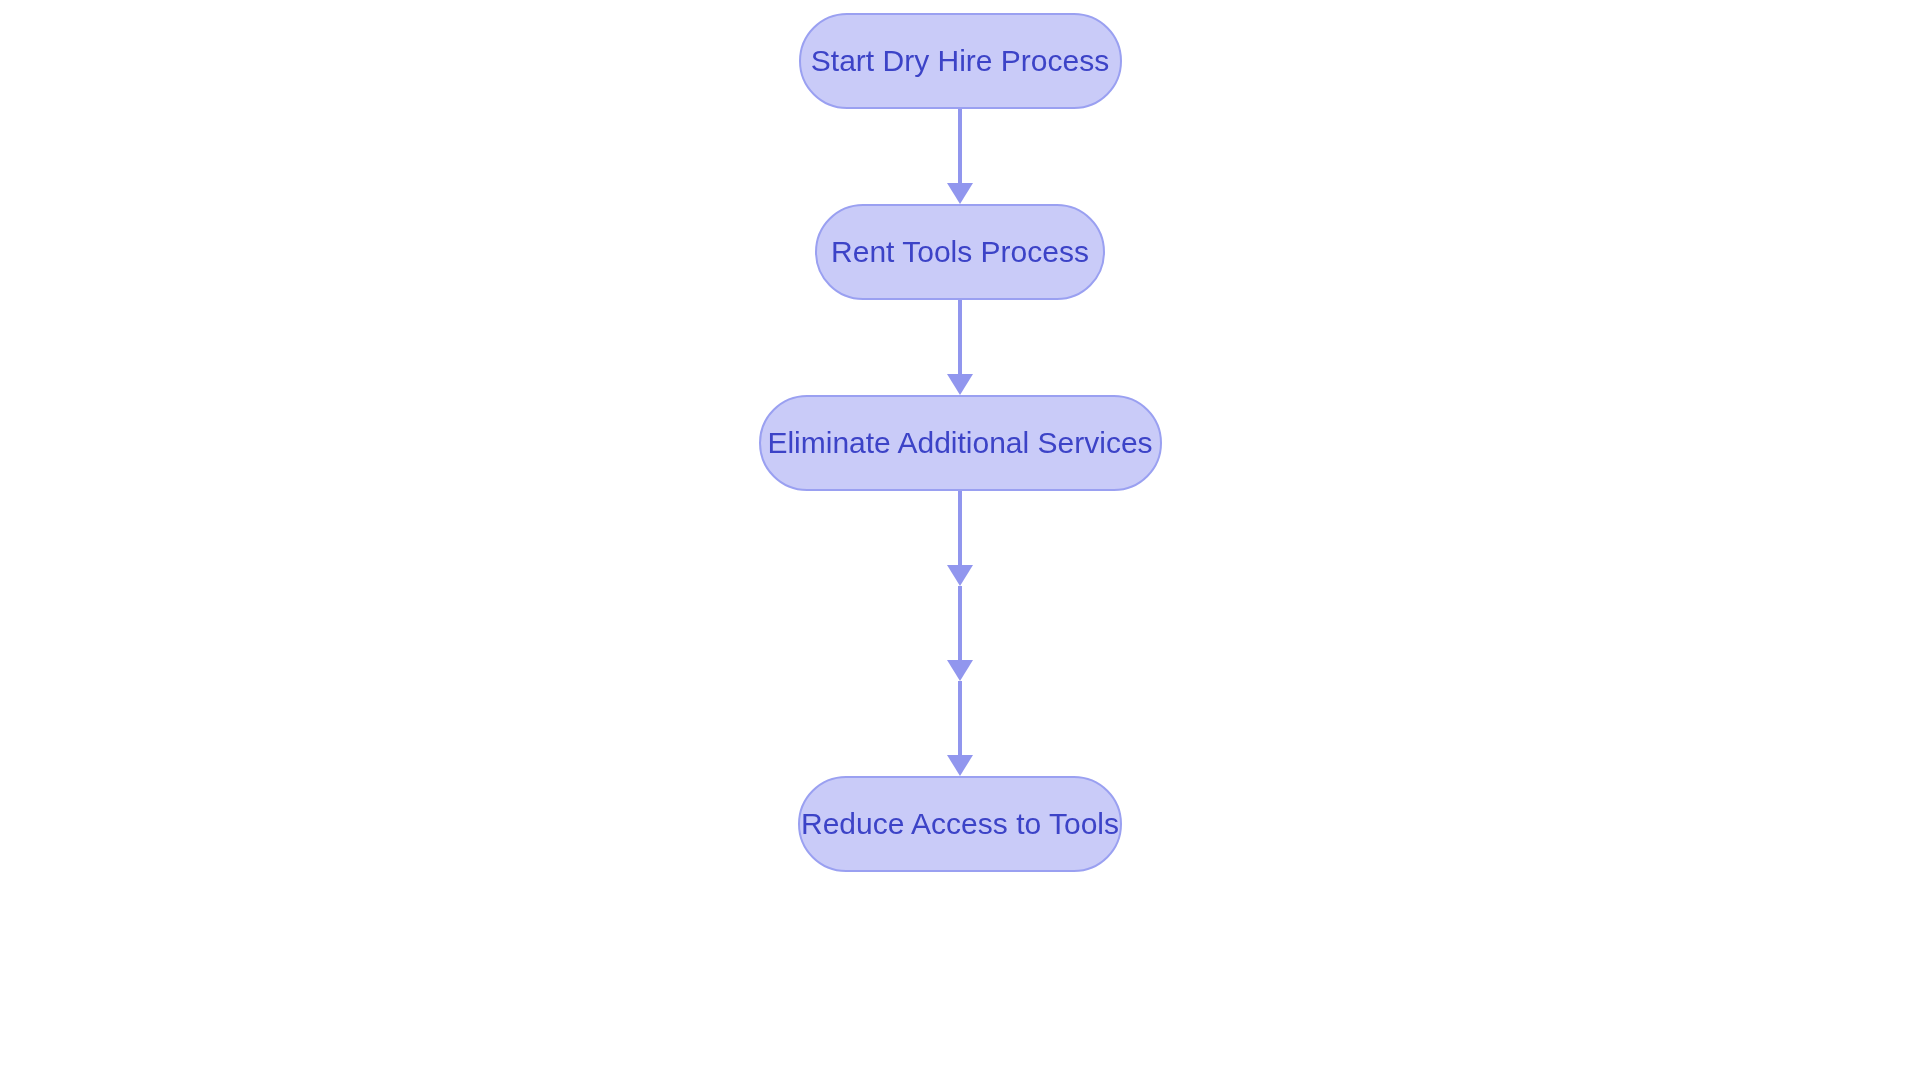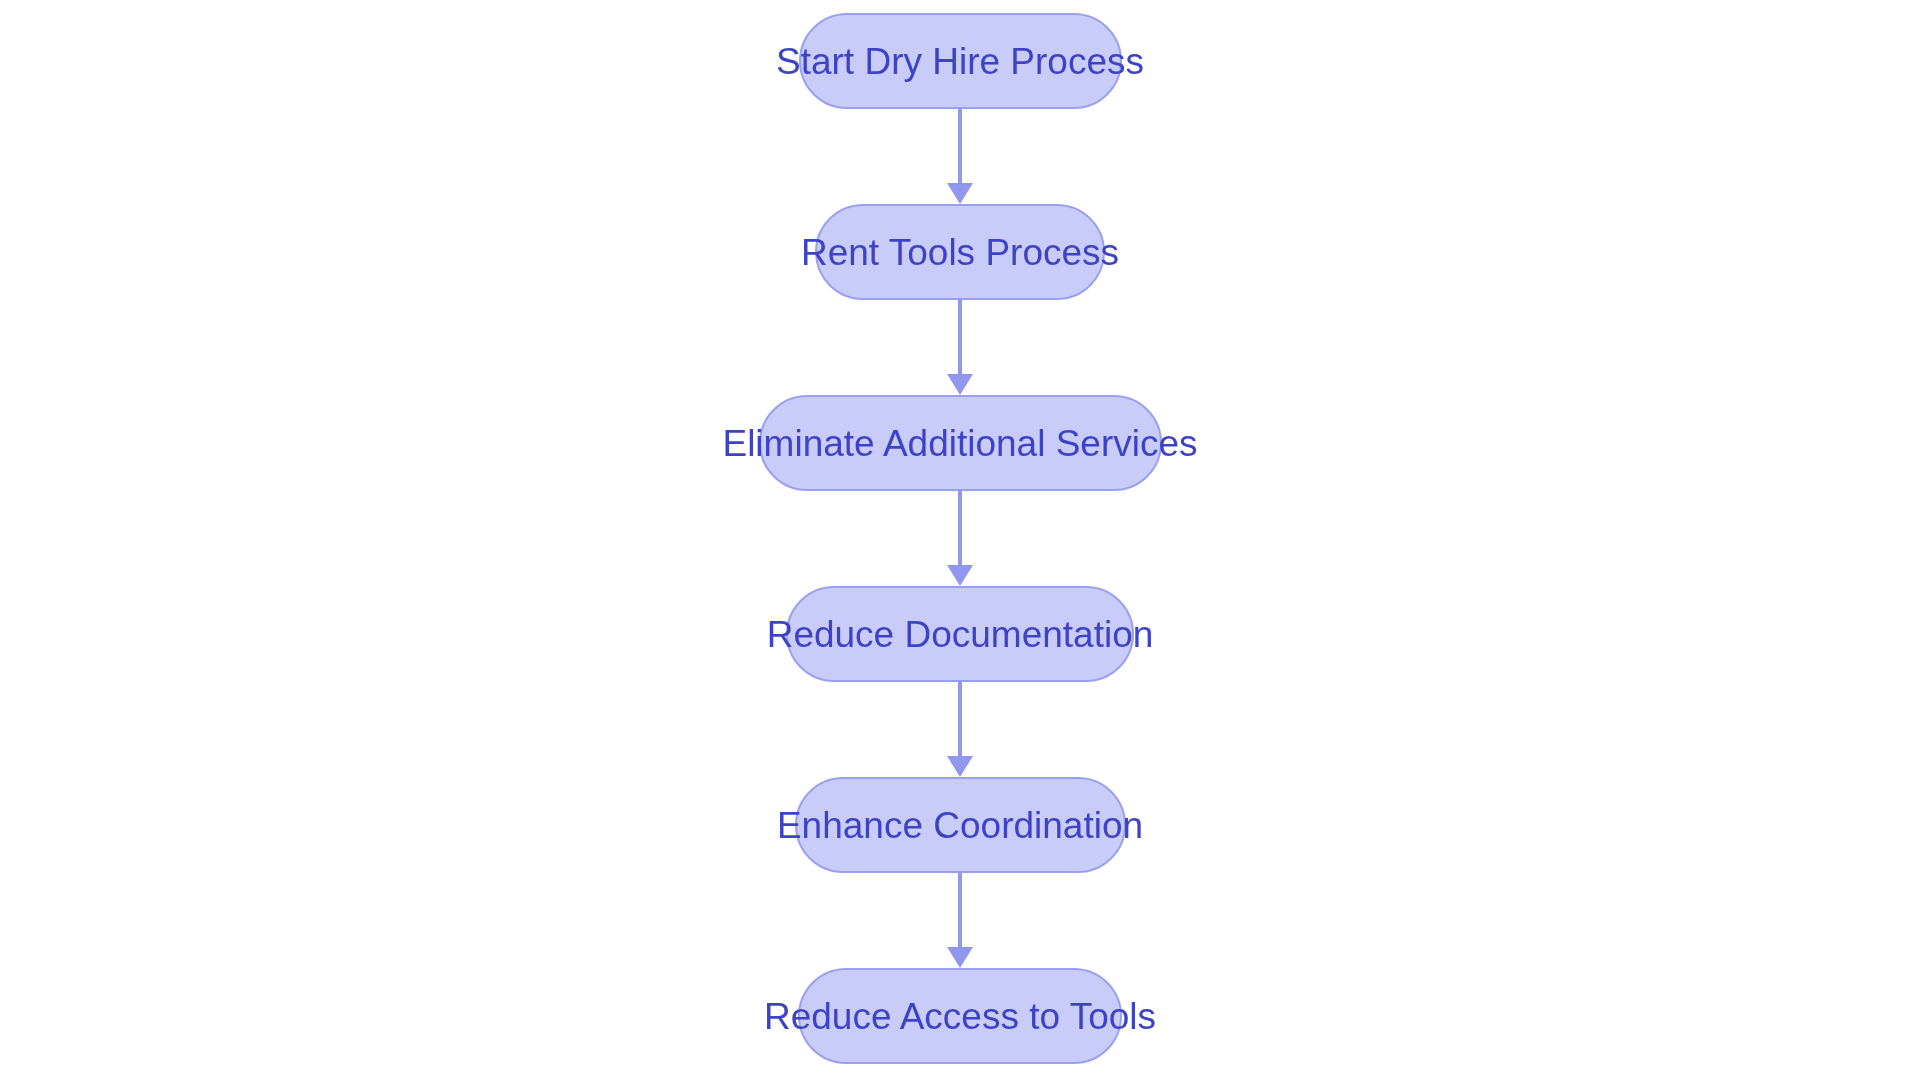--- a/index.html
+++ b/index.html
@@ -31,21 +31,21 @@
     border-radius: 48px;
     background: var(--node-fill, #c9cbf8);
     border: 2px solid var(--node-border, #9aa0f1);
     display: flex;
     align-items: center;
     justify-content: center;
     flex: 0 0 auto;
   }
   .node-label {
     color: var(--text, #3c43c7);
-    font-size: 37px;
+    font-size: 30px;
     line-height: 1;
     white-space: nowrap;
     text-align: center;
   }
   .connector {
     height: 95px;
     width: 28px;
     display: flex;
     flex-direction: column;
     align-items: center;
@@ -90,32 +90,26 @@
 
     <div class="node" style="width:403px">
       <span class="node-label">Eliminate Additional Services</span>
     </div>
 
     <div class="connector">
       <div class="line"></div>
       <div class="head"></div>
     </div>
 
-    <div class="node" style="width:348px">
-      <span class="node-label">Reduce Documentation</span>
-    </div>
 
     <div class="connector">
       <div class="line"></div>
       <div class="head"></div>
     </div>
 
-    <div class="node" style="width:331px">
-      <span class="node-label">Enhance Coordination</span>
-    </div>
 
     <div class="connector">
       <div class="line"></div>
       <div class="head"></div>
     </div>
 
     <div class="node" style="width:324px">
       <span class="node-label">Reduce Access to Tools</span>
     </div>
 

